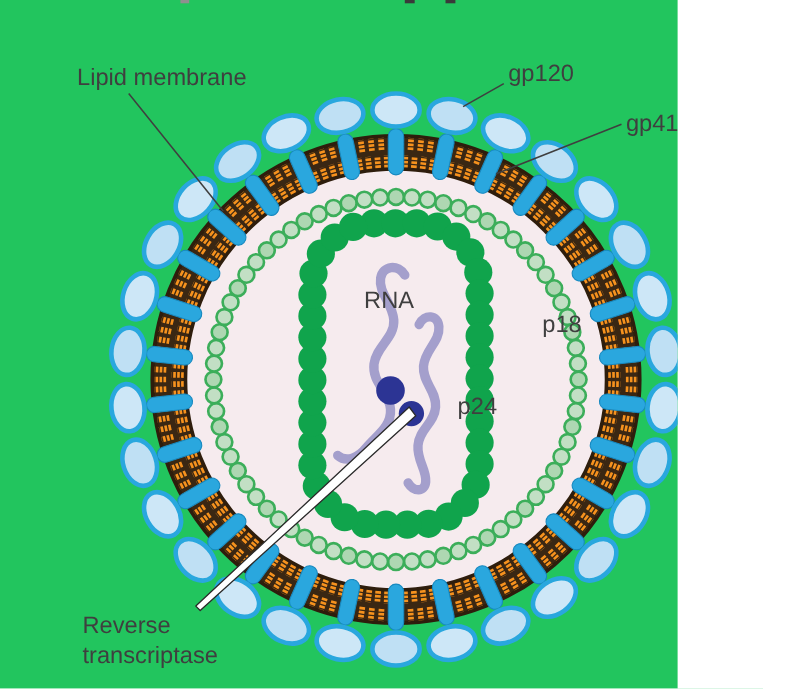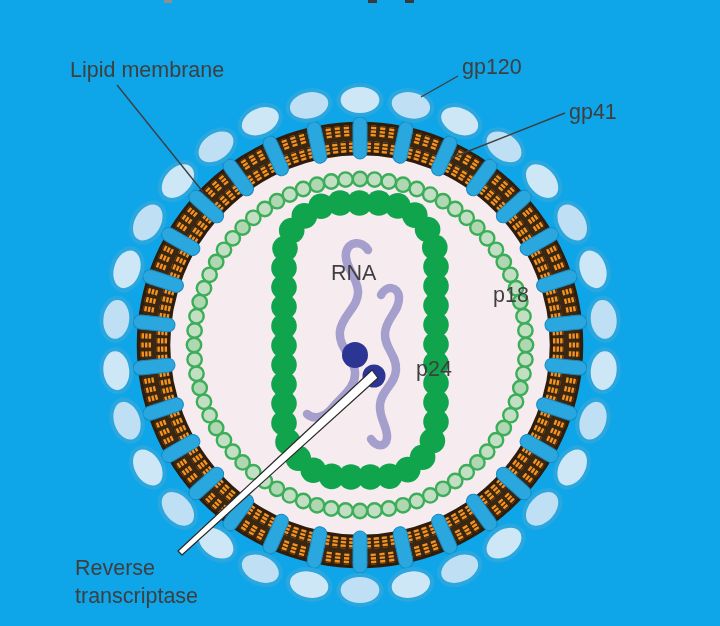--- a/index.html
+++ b/index.html
@@ -1,16 +1,16 @@
 <!DOCTYPE html>
 <html><head>
 <meta charset="utf-8">
 <style>
   html,body{margin:0;padding:0;background:#ffffff;}
-  .stage{position:relative;width:720px;height:626px;background:#0ea5e9;overflow:hidden;}
+  .stage{position:relative;width:616px;height:626px;background:#22c55e;overflow:hidden;}
   svg{display:block;}
   text{font-family:"Liberation Sans","DejaVu Sans",sans-serif;fill:#3f3f3f;}
   .lbl{font-size:21.5px;}
 </style>
 </head>
 <body>
 
 <div class="stage">
 <svg id="diagram-svg" width="720" height="626" viewBox="0 0 720 626">
 

